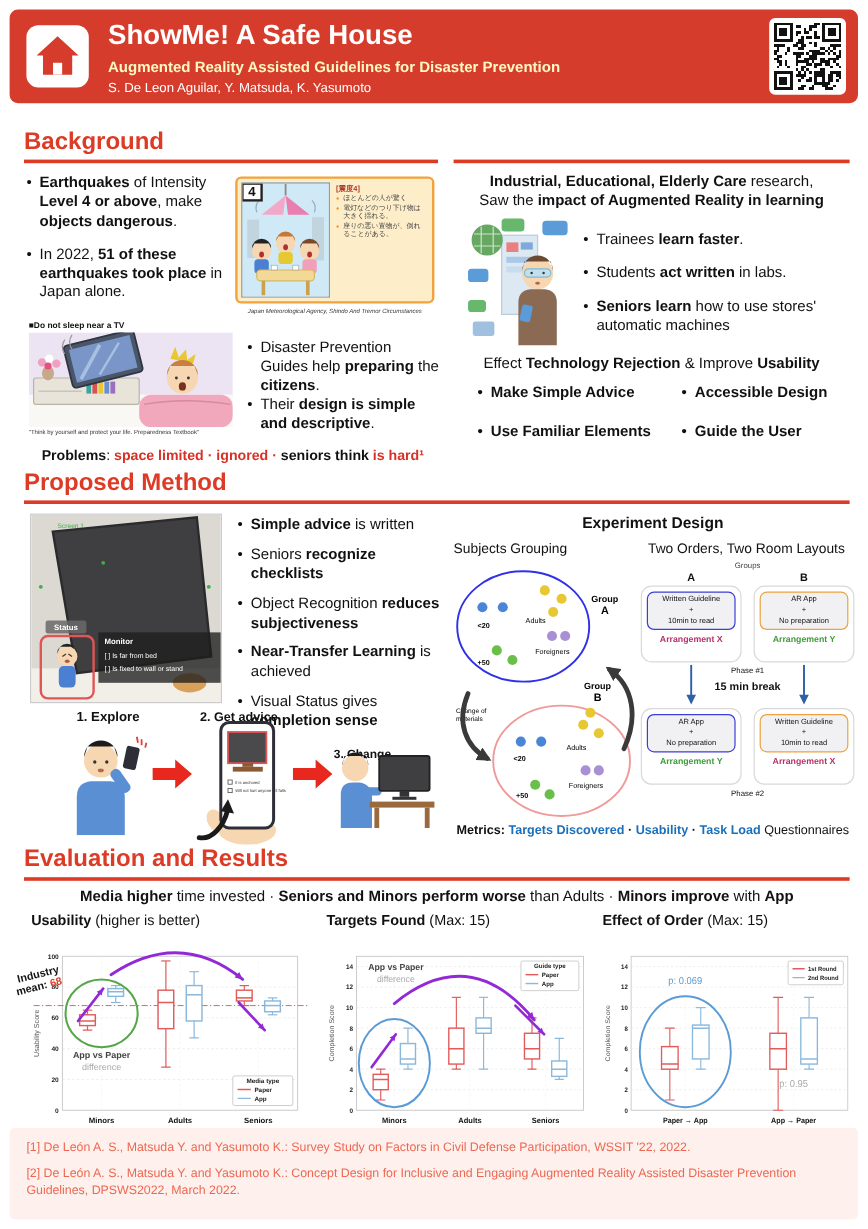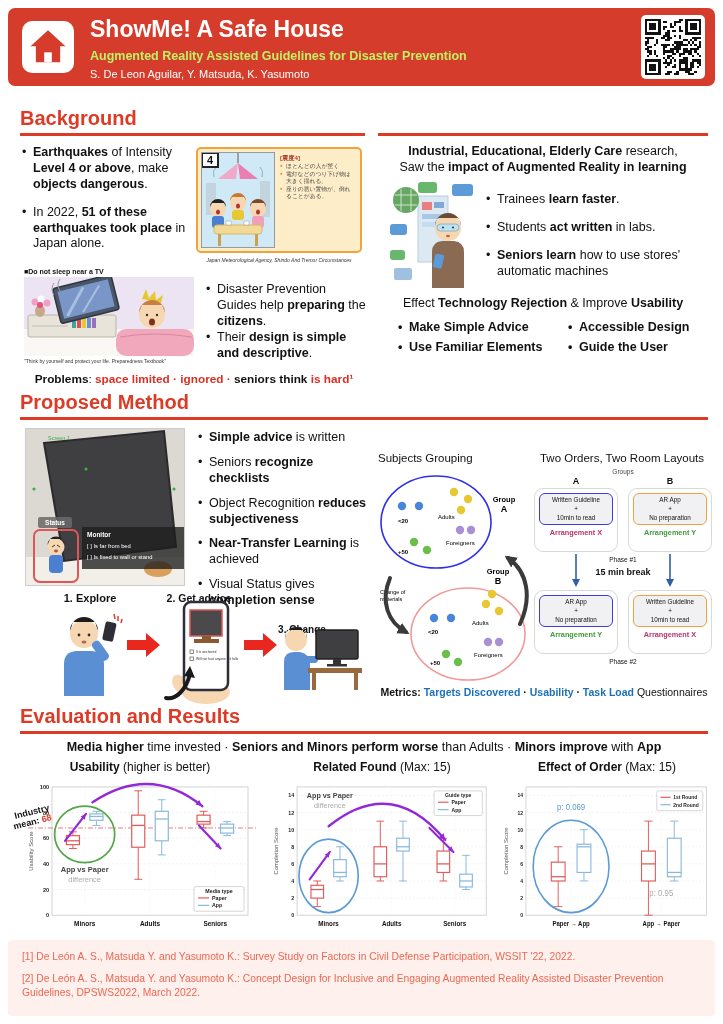--- a/index.html
+++ b/index.html
@@ -5,51 +5,51 @@
   *{margin:0;padding:0;box-sizing:border-box}
   html,body{background:#fff}
   .poster{position:relative;width:723px;height:1024px;background:#fff;overflow:hidden;
           font-family:"Liberation Sans",sans-serif;color:#111}
   .abs{position:absolute}
   .b{font-weight:bold}
   
   .hdr{position:absolute;left:8px;top:8px;width:707px;height:78px;border-radius:7px;background:var(--header,#d63c2b)}
   .house{position:absolute;left:14px;top:13px;width:52px;height:52px;background:#fff;border-radius:10px;display:flex;align-items:center;justify-content:center}
   .hdr-title{position:absolute;left:82px;top:8px;font-size:23px;font-weight:bold;color:#fff}
-  .hdr-sub{position:absolute;left:82px;top:41px;font-size:12.5px;font-weight:bold;color:#bef264}
+  .hdr-sub{position:absolute;left:82px;top:41px;font-size:12.5px;font-weight:bold;color:#fef9c3}
   .hdr-auth{position:absolute;left:82px;top:60px;font-size:11px;color:#fff}
   .qr{position:absolute;right:10px;top:7px;width:64px;height:64px;background:#fff;border-radius:5px;display:flex;align-items:center;justify-content:center}
   
   .sec-h{position:absolute;font-size:20px;font-weight:bold;color:var(--accent,#dd3b26)}
   .sec-line{position:absolute;height:2.5px;background:var(--accent,#dd3b26)}
   
   .blist{list-style:none}
   .blist li{position:relative;padding-left:11px;line-height:1.27}
   .blist li::before{content:"•";position:absolute;left:0;top:0}
   
   .shindo{position:absolute;left:196px;top:147px;width:166px;height:106px;border:2.5px solid #f2a33c;border-radius:5px;background:#fdeec9;display:flex;padding:3px;gap:3px}
   .shindo-art{width:74px;position:relative;border:1px solid #999;background:#cfeaf6;overflow:hidden}
   .shindo-num{position:absolute;left:-1px;top:-1px;width:18px;height:16px;background:#fff;border:2px solid #222;font-size:11px;font-weight:bold;text-align:center;line-height:12px;z-index:2}
   .shindo-txt{flex:1;padding:2px 2px;font-size:5.8px;line-height:1.3;color:#444}
   .shindo-title{font-weight:bold;color:#b03a2a;font-size:6.2px;margin-bottom:1px}
   .shindo-txt .ln{position:relative;padding-left:6px}
   .shindo-txt .ln::before{content:"●";color:#f08c1e;position:absolute;left:0;font-size:4.5px}
   .cap{font-size:5px;color:#333}
   
-  .adv-grid{display:grid;grid-template-columns:170px 1fr;row-gap:6px}
+  .adv-grid{display:grid;grid-template-columns:170px 1fr;row-gap:18px}
   .adv{position:relative;padding-left:11px;font-weight:bold;font-size:12.5px}
   .adv::before{content:"•";position:absolute;left:0;top:0}
   
   .obox{position:absolute;width:84px;height:64px;border:1px solid #d9d9d9;border-radius:9px;background:#fff;padding:4px 4px 2px}
   .obox-inner{border:1.8px solid #888;border-radius:6px;background:#f1f1f3;font-size:6.3px;text-align:center;padding:2px 1px;line-height:1.4}
   .obox-arr{text-align:center;font-size:7.3px;font-weight:bold;margin-top:3px}
   .oarrow{position:absolute;width:12px;height:34px}
   
   .chart{position:absolute}
-  .chart-title{text-align:center;font-size:12px;margin-bottom:8px;white-space:nowrap}
+  .chart-title{text-align:left;font-size:12px;margin-bottom:18px;white-space:nowrap}
   .chart-plot{height:148px}
   .chart-plot svg{width:100%;height:100%;overflow:visible}
   .industry{position:absolute;left:-14px;top:48px;transform:rotate(-14deg);font-size:9px;font-weight:bold;line-height:1.1;text-align:right;z-index:5}
   
   .refs{position:absolute;left:8px;top:940px;width:707px;height:76px;background:var(--refbg,#fdf0ed);border-radius:4px;padding:10px 14px;color:var(--reftext,#ed6852);font-size:10.3px;line-height:1.35}
   .refs p{margin-bottom:8px}
 </style>
 </head>
 <body>
 
@@ -504,20 +504,21 @@
       <rect x="24" y="42" width="16" height="7" rx="3.5" fill="#5b8fd4"></rect>
       <rect x="38" y="16" width="42" height="29" rx="2" fill="#3f3f41" stroke="#222" stroke-width="1.5"></rect>
       <rect x="55" y="45" width="8" height="5" fill="#333"></rect>
       <rect x="49" y="50" width="20" height="2.5" fill="#333"></rect>
       <rect x="30" y="54" width="54" height="5" fill="#9a6a3f"></rect>
       <rect x="34" y="59" width="4" height="17" fill="#9a6a3f"></rect>
       <rect x="76" y="59" width="4" height="17" fill="#9a6a3f"></rect>
     </svg>
   </div>
 
+  <div class="abs" style="left:378px;top:428px;width:332px;text-align:center;font-size:13px;font-weight:bold">Experiment Design</div>
   <div class="abs" style="left:378px;top:452px;width:152px;text-align:left;font-size:11.5px">Subjects Grouping</div>
   <div class="abs" style="left:532px;top:452px;width:180px;text-align:center;font-size:11.5px">Two Orders, Two Room Layouts</div>
 
   <div class="abs" style="left:378px;top:468px;width:152px;height:224px">
     <svg width="152" height="224" viewBox="0 0 152 224">
       <defs>
         <marker id="mb" orient="auto" markerUnits="userSpaceOnUse" markerWidth="12" markerHeight="12" refX="8" refY="6">
           <path d="M0,0 L12,6 L0,12 z" fill="#3a3a3a"></path>
         </marker>
       </defs>
@@ -693,21 +694,21 @@
             <text x="58.666666666666664" y="101.2" text-anchor="middle" font-size="7.5" fill="#aaaaaa" font-weight="normal">difference</text>
             <rect x="168" y="106" width="50" height="25" rx="1.5" fill="#ffffff" stroke="#bbbbbb" stroke-width="0.6"></rect>
             <text x="193" y="112" text-anchor="middle" font-size="5.3" font-weight="bold" fill="#222">Media type</text>
             <line x1="172" x2="183" y1="117.5" y2="117.5" stroke="#e15b5b" stroke-width="1.2"></line>
             <text x="186" y="119.5" font-size="5.3" font-weight="bold" fill="#222">Paper</text>
             <line x1="172" x2="183" y1="125" y2="125" stroke="#8ab8dc" stroke-width="1.2"></line>
             <text x="186" y="127" font-size="5.3" font-weight="bold" fill="#222">App</text>
           </svg></div>
     </div>
     <div class="chart" style="left:272px;width:220px">
-      <div class="chart-title"><span class="b">Related Found</span><span> (Max: 15)</span></div>
+      <div class="chart-title"><span class="b">Targets Found</span><span> (Max: 15)</span></div>
       <div class="chart-plot" id="chart-svg-1"><svg viewBox="0 0 228 150" preserveAspectRatio="none">
             <rect x="26" y="5" width="196" height="130" fill="#ffffff" stroke="#c8c8c8" stroke-width="0.8"></rect>
             <text x="23" y="137" text-anchor="end" font-size="5.5" font-weight="bold" fill="#222">0</text>
             <line x1="26" x2="222" y1="117.66666666666667" y2="117.66666666666667" stroke="#e2e2e2" stroke-width="0.5" stroke-dasharray="2 2"></line>
             <text x="23" y="119.66666666666667" text-anchor="end" font-size="5.5" font-weight="bold" fill="#222">2</text>
             <line x1="26" x2="222" y1="100.33333333333334" y2="100.33333333333334" stroke="#e2e2e2" stroke-width="0.5" stroke-dasharray="2 2"></line>
             <text x="23" y="102.33333333333334" text-anchor="end" font-size="5.5" font-weight="bold" fill="#222">4</text>
             <line x1="26" x2="222" y1="83" y2="83" stroke="#e2e2e2" stroke-width="0.5" stroke-dasharray="2 2"></line>
             <text x="23" y="85" text-anchor="end" font-size="5.5" font-weight="bold" fill="#222">6</text>
             <line x1="26" x2="222" y1="65.66666666666666" y2="65.66666666666666" stroke="#e2e2e2" stroke-width="0.5" stroke-dasharray="2 2"></line>

